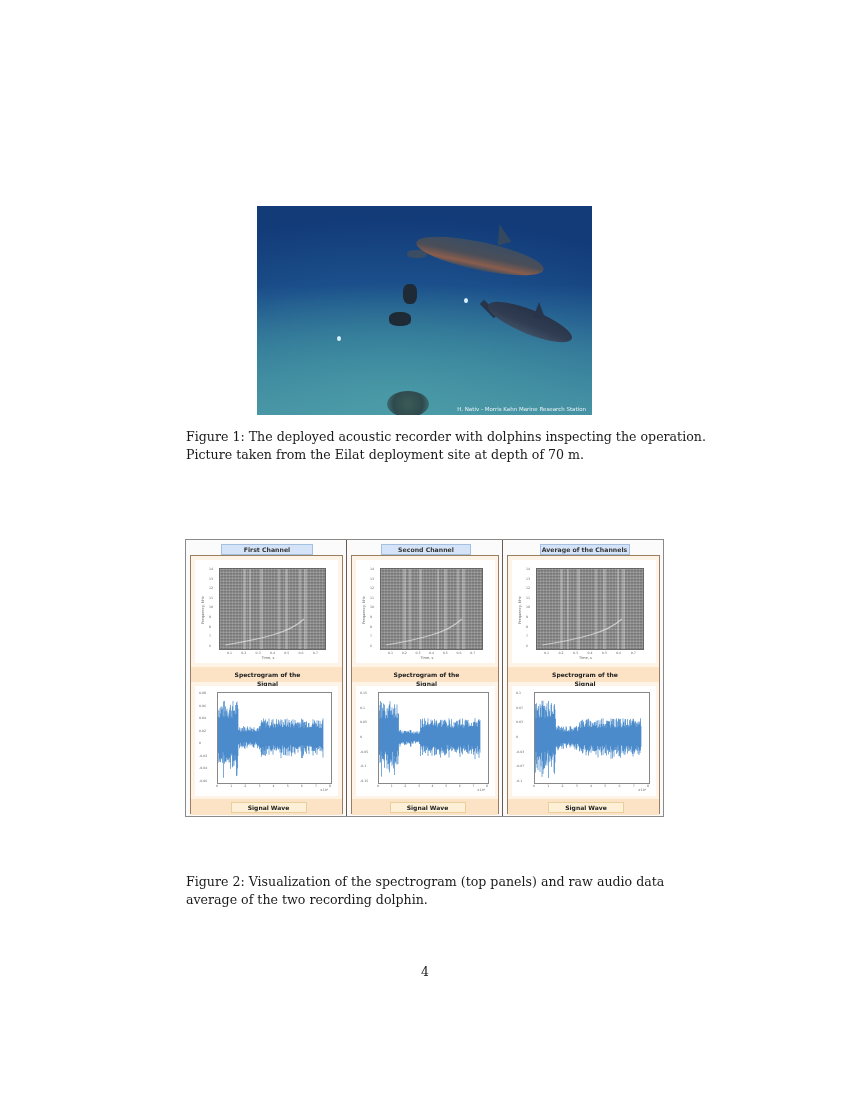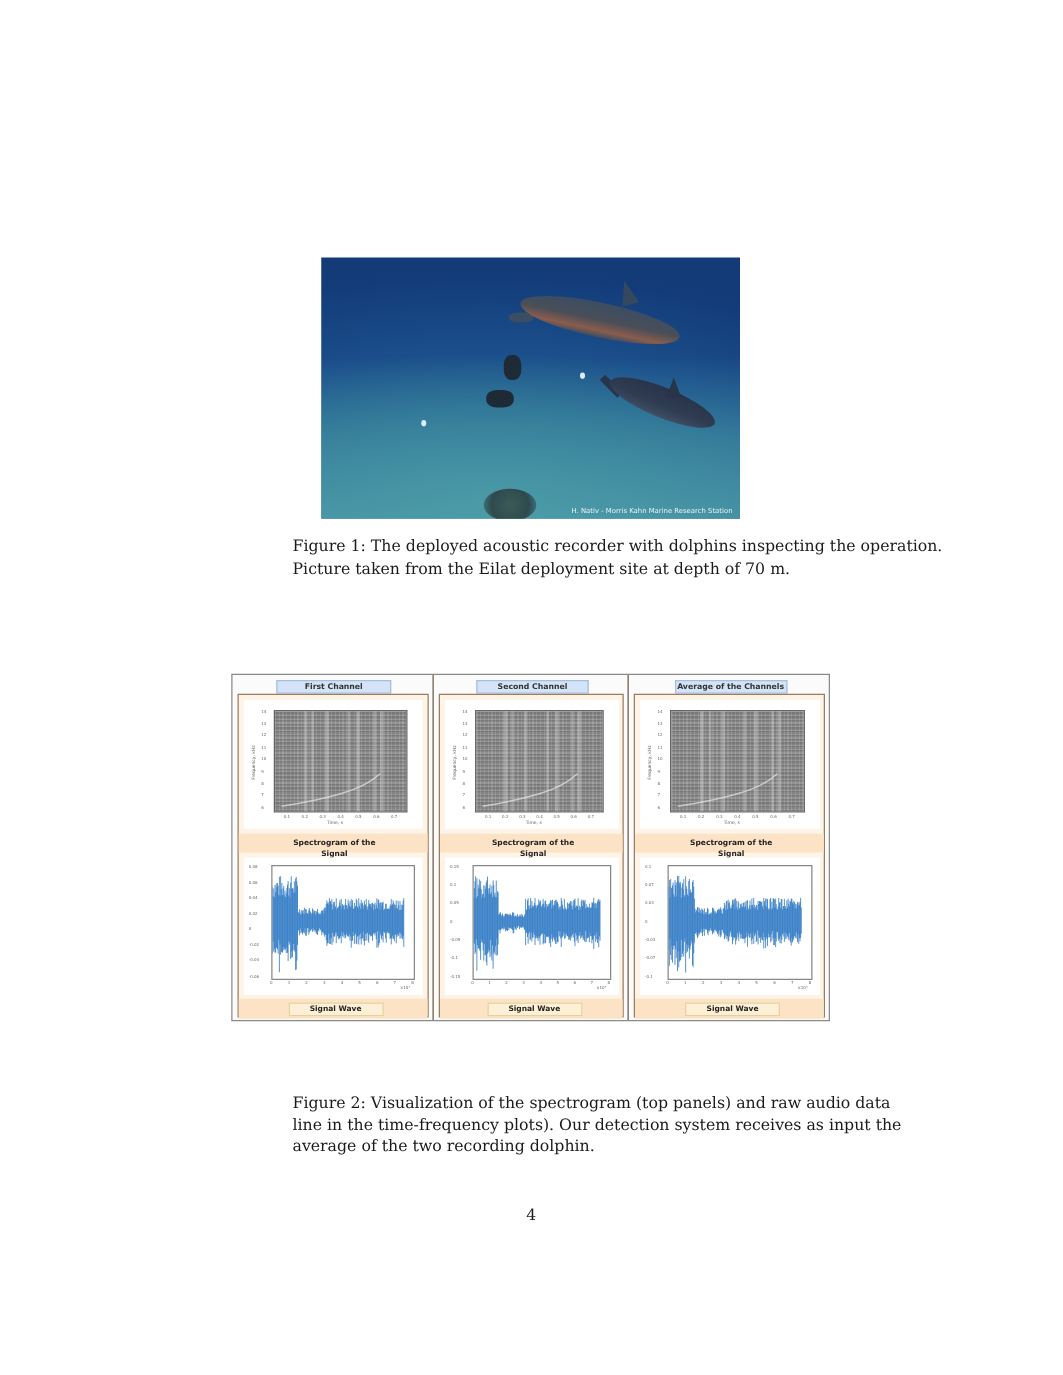--- a/index.html
+++ b/index.html
@@ -27,21 +27,21 @@
   .diver.b { left:132px; top:106px; width:22px; height:14px; }
   .light { position:absolute; width:4px; height:5px; background:#d8f0ff; border-radius:50%; }
   .rock { position:absolute; left:130px; top:185px; width:42px; height:26px; border-radius:50%;
           background:radial-gradient(circle,#3b5b57 0%, #2f4a4e 60%, rgba(47,74,78,0.3) 100%); }
   .photo-credit { position:absolute; right:6px; bottom:3px; font-family:"DejaVu Sans", sans-serif;
           font-size:5.5px; color:#e8f3f7; white-space:nowrap; }
 
   .caption { position:absolute; left:186px; width:480px; font-size:12.6px; line-height:17.5px; text-align:justify; }
   .cap1 { top:428px; }
   .cap2 { top:873px; }
-  .cap-line { display:block; white-space:nowrap;margin-left:48px; }
+  .cap-line { display:block; white-space:nowrap; }
 
   
   .fig2 { position:absolute; left:185px; top:539px; width:479px; height:278px; border:1px solid #8a8a8a; background:#fbfbfb; box-sizing:border-box; }
   .col { position:absolute; top:0; height:276px; box-sizing:border-box; }
   .col-title { position:absolute; top:4px; height:9px; background:#d4e3f7; border:1px solid #a5bfe0;
                font-family:"DejaVu Sans", sans-serif; font-weight:bold; font-size:6.2px; color:#333;
                text-align:center; line-height:9px; }
   .inner { position:absolute; top:15px; bottom:2px; border:1px solid #9b7d5f; background:#fdf3e6; box-sizing:border-box; }
   .plot { position:absolute; background:#fff; border:1px solid #b0b0b0; }
   .spec { background:
@@ -282,17 +282,16 @@
         </div>
         <div class="label-bar" style="top: 243px; height: 16px;">
           <div class="label-chip" style="left: 40px; width: 74px;">Signal Wave</div>
         </div>
       </div>
     </div>
   </div>
 
 <div class="caption cap2">
   <span class="cap-line" style="text-align:justify;">Figure 2: Visualization of the spectrogram (top panels) and raw audio data</span>
-  <span class="cap-line">line in the time-frequency plots). Our detection system receives as input the</span>
   <span class="cap-line">average of the two recording dolphin.</span>
 </div>
 
 <div class="page-number">4</div>
 
 </body></html>

